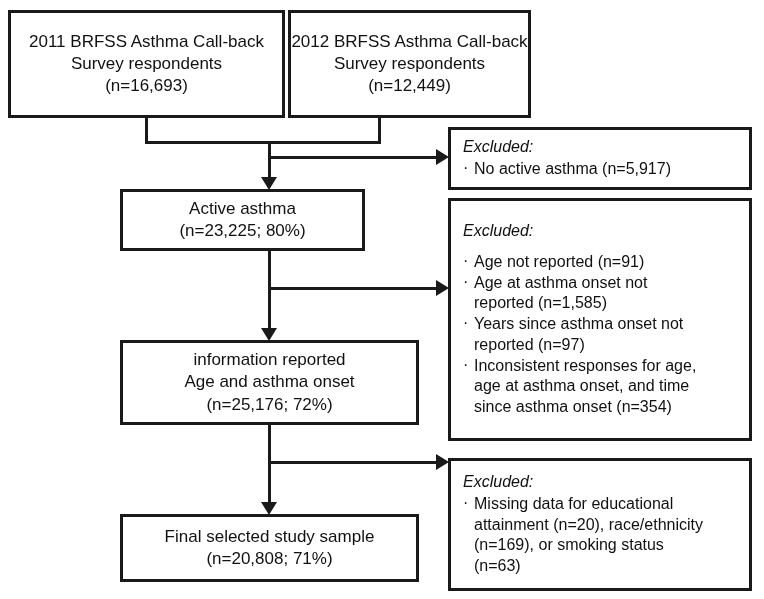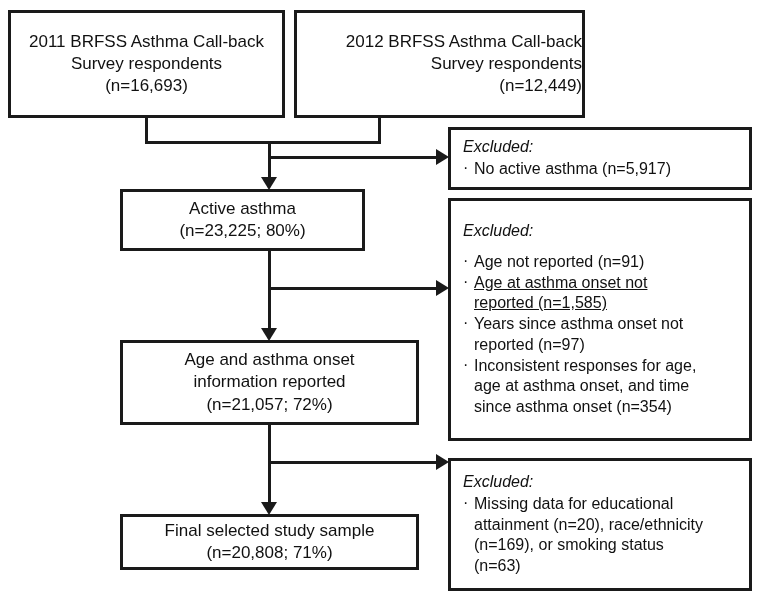--- a/index.html
+++ b/index.html
@@ -40,26 +40,26 @@
     display: block;
     white-space: pre;
     line-height: 1.30;
   }
 
   
   #src-2011, #src-2012 {
     font-size: 17px;
   }
   #src-2011 { left: 8px;   top: 10px;  width: 277px; height: 108px; }
-  #src-2012 { left: 294px; top: 10px;  width: 291px; height: 108px; align-items: flex-end; }
+  #src-2012 { left: 288px; top: 10px;  width: 243px; height: 108px; }
 
   
   #flow-active   { left: 120px; top: 189px; width: 245px; height: 62px;  font-size: 17px; }
   #flow-onset    { left: 120px; top: 340px; width: 299px; height: 85px;  font-size: 17px; }
-  #flow-final    { left: 120px; top: 514px; width: 299px; height: 56px;  font-size: 17px; }
+  #flow-final    { left: 120px; top: 514px; width: 299px; height: 68px;  font-size: 17px; }
 
   
   #exc-1 { left: 448px; top: 127px; width: 304px; height: 63px;  font-size: 16px; padding: 4px 10px 4px 12px; }
   #exc-2 { left: 448px; top: 198px; width: 304px; height: 243px; font-size: 16px; padding: 6px 8px 6px 12px; }
   #exc-3 { left: 448px; top: 458px; width: 304px; height: 133px; font-size: 16px; padding: 6px 8px 6px 12px; }
 
   .excl-title {
     font-style: italic;
     display: block;
     line-height: 1.30;
@@ -142,23 +142,23 @@
     <span class="line">(n=23,225; 80%)</span>
   </div>
 
   <div class="conn vline" style="left:268px; top:251px; height:81px;"></div>
   <div class="arrowhead-down" style="left:261px; top:328px;"></div>
 
   <div class="conn hline" style="left:268px; top:287px; width:172px;"></div>
   <div class="arrowhead-right" style="left:436px; top:280px;"></div>
 
   <div class="box center" id="flow-onset">
+    <span class="line">information reported</span>
     <span class="line">Age and asthma onset</span>
-    <span class="line">information reported</span>
-    <span class="line">(n=21,057; 72%)</span>
+    <span class="line">(n=25,176; 72%)</span>
   </div>
 
   <div class="conn vline" style="left:268px; top:425px; height:81px;"></div>
   <div class="arrowhead-down" style="left:261px; top:502px;"></div>
 
   <div class="conn hline" style="left:268px; top:461px; width:172px;"></div>
   <div class="arrowhead-right" style="left:436px; top:454px;"></div>
 
   <div class="box center" id="flow-final">
     <span class="line">Final selected study sample</span>
@@ -169,21 +169,21 @@
     <span class="excl-title">Excluded:</span>
     <ul class="excl-list">
       <li style="white-space: pre-line;">No active asthma (n=5,917)</li>
     </ul>
   </div>
 
   <div class="box left" id="exc-2">
     <span class="excl-title">Excluded:</span>
     <ul class="excl-list">
       <li style="white-space: pre-line; margin-top: 9px;">Age not reported (n=91)</li>
-      <li style="white-space: pre-line; text-decoration: underline;">Age at asthma onset not
+      <li style="white-space: pre-line;">Age at asthma onset not
 reported (n=1,585)</li>
       <li style="white-space: pre-line;">Years since asthma onset not
 reported (n=97)</li>
       <li style="white-space: pre-line;">Inconsistent responses for age,
 age at asthma onset, and time
 since asthma onset (n=354)</li>
     </ul>
   </div>
 
   <div class="box left" id="exc-3">

